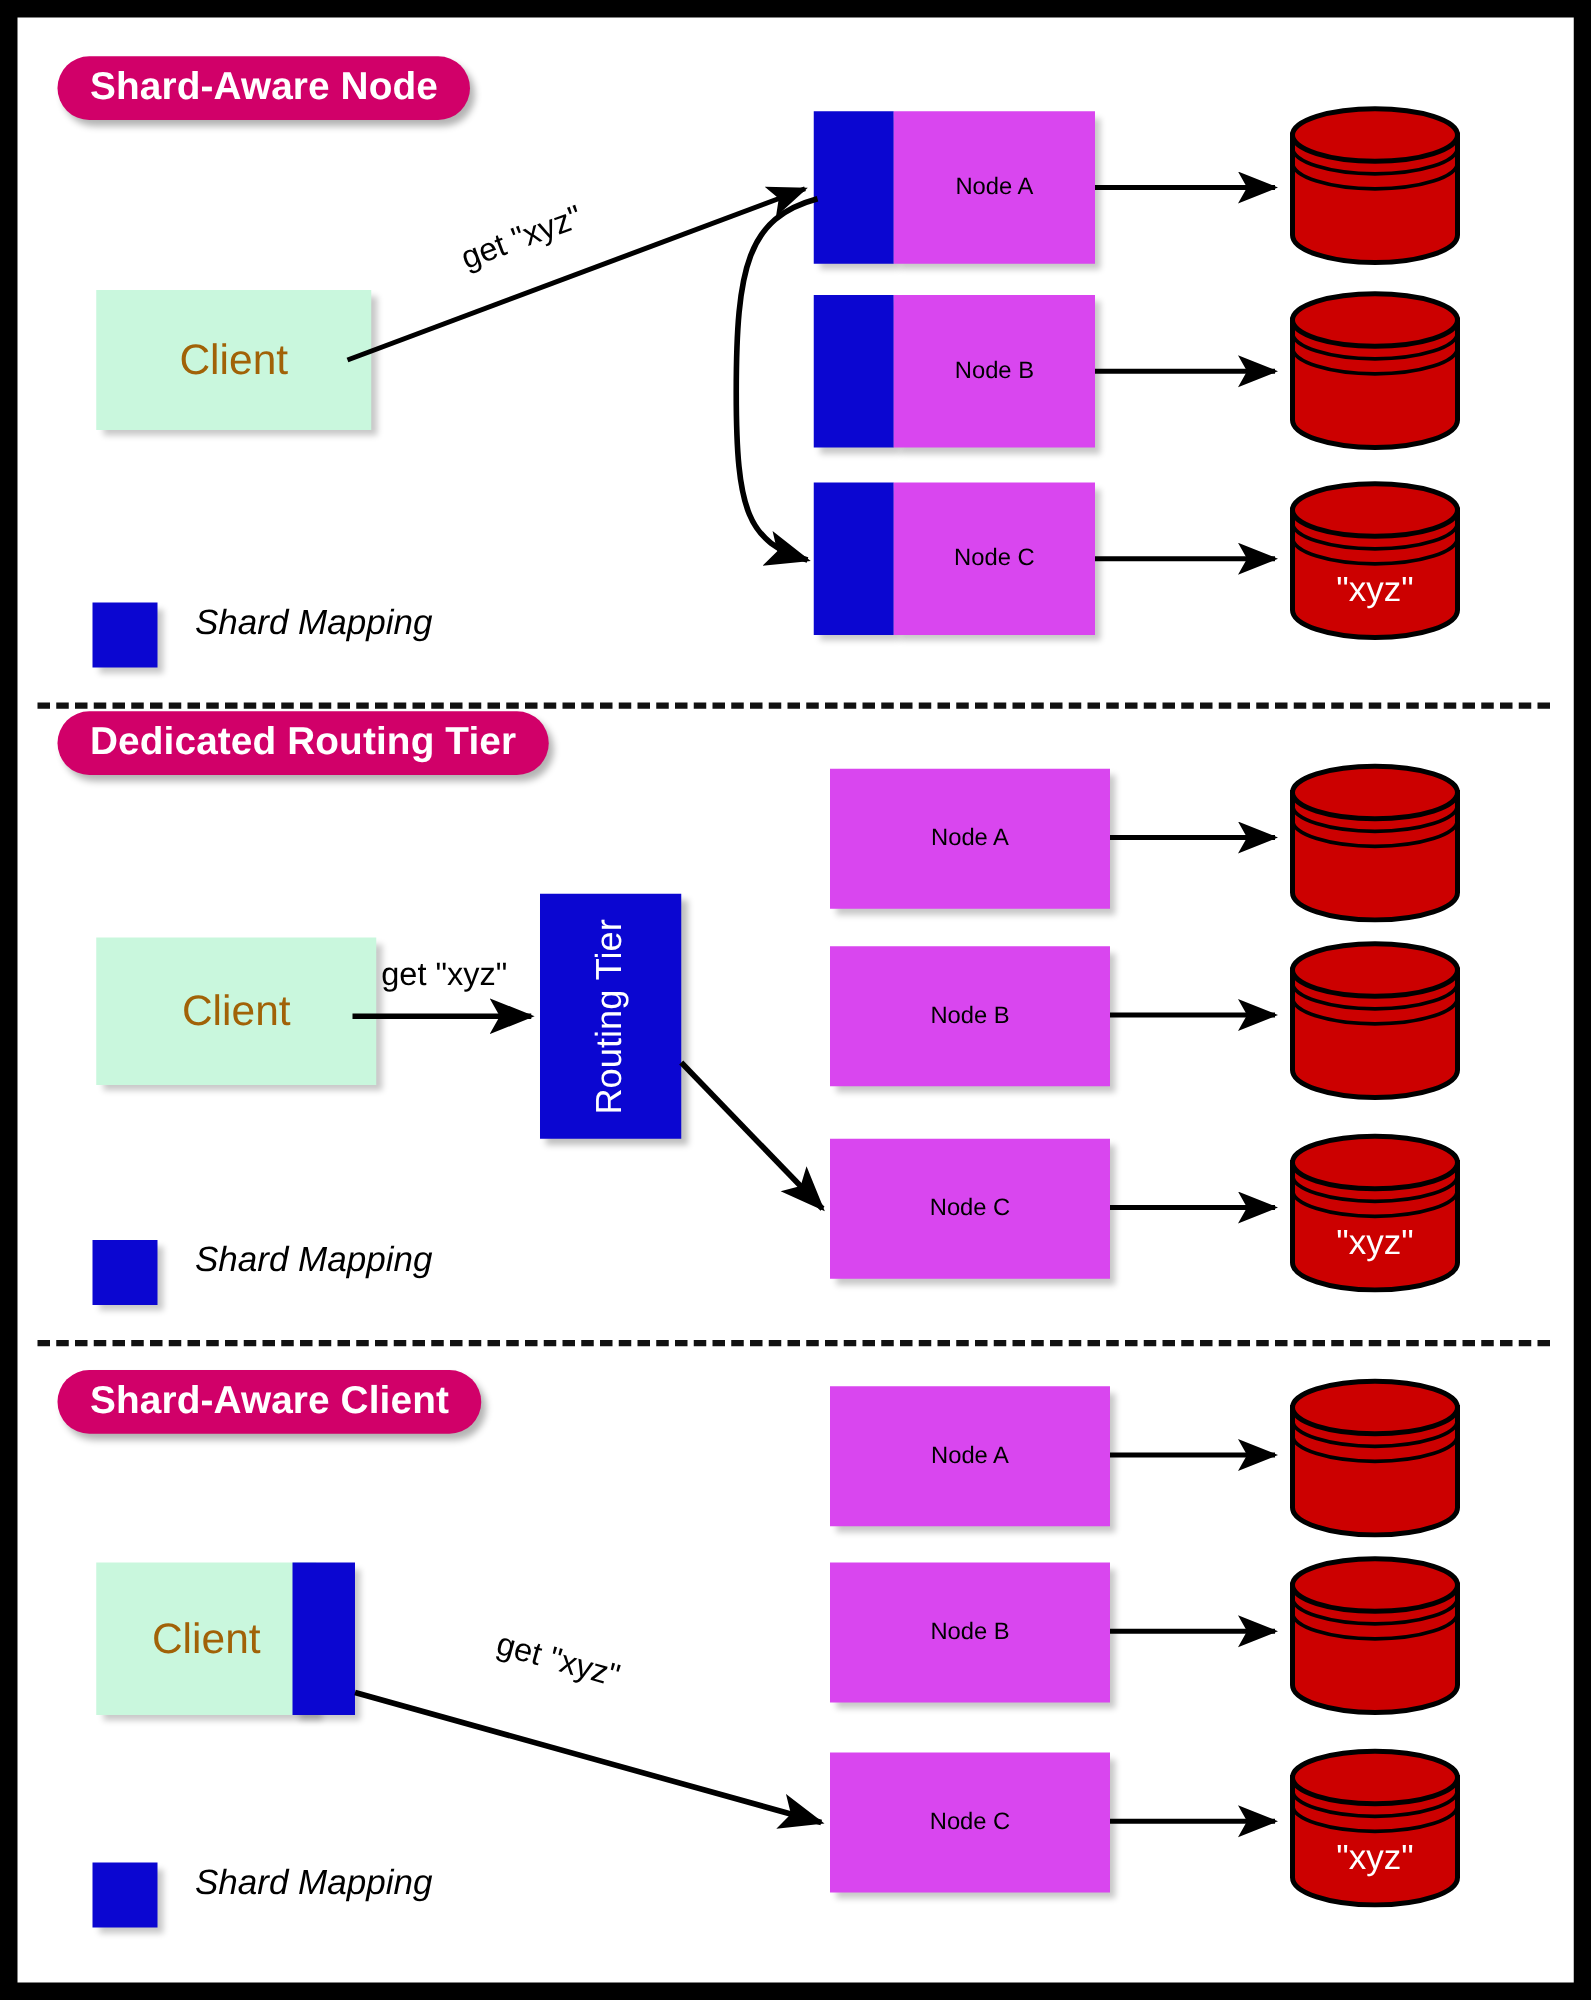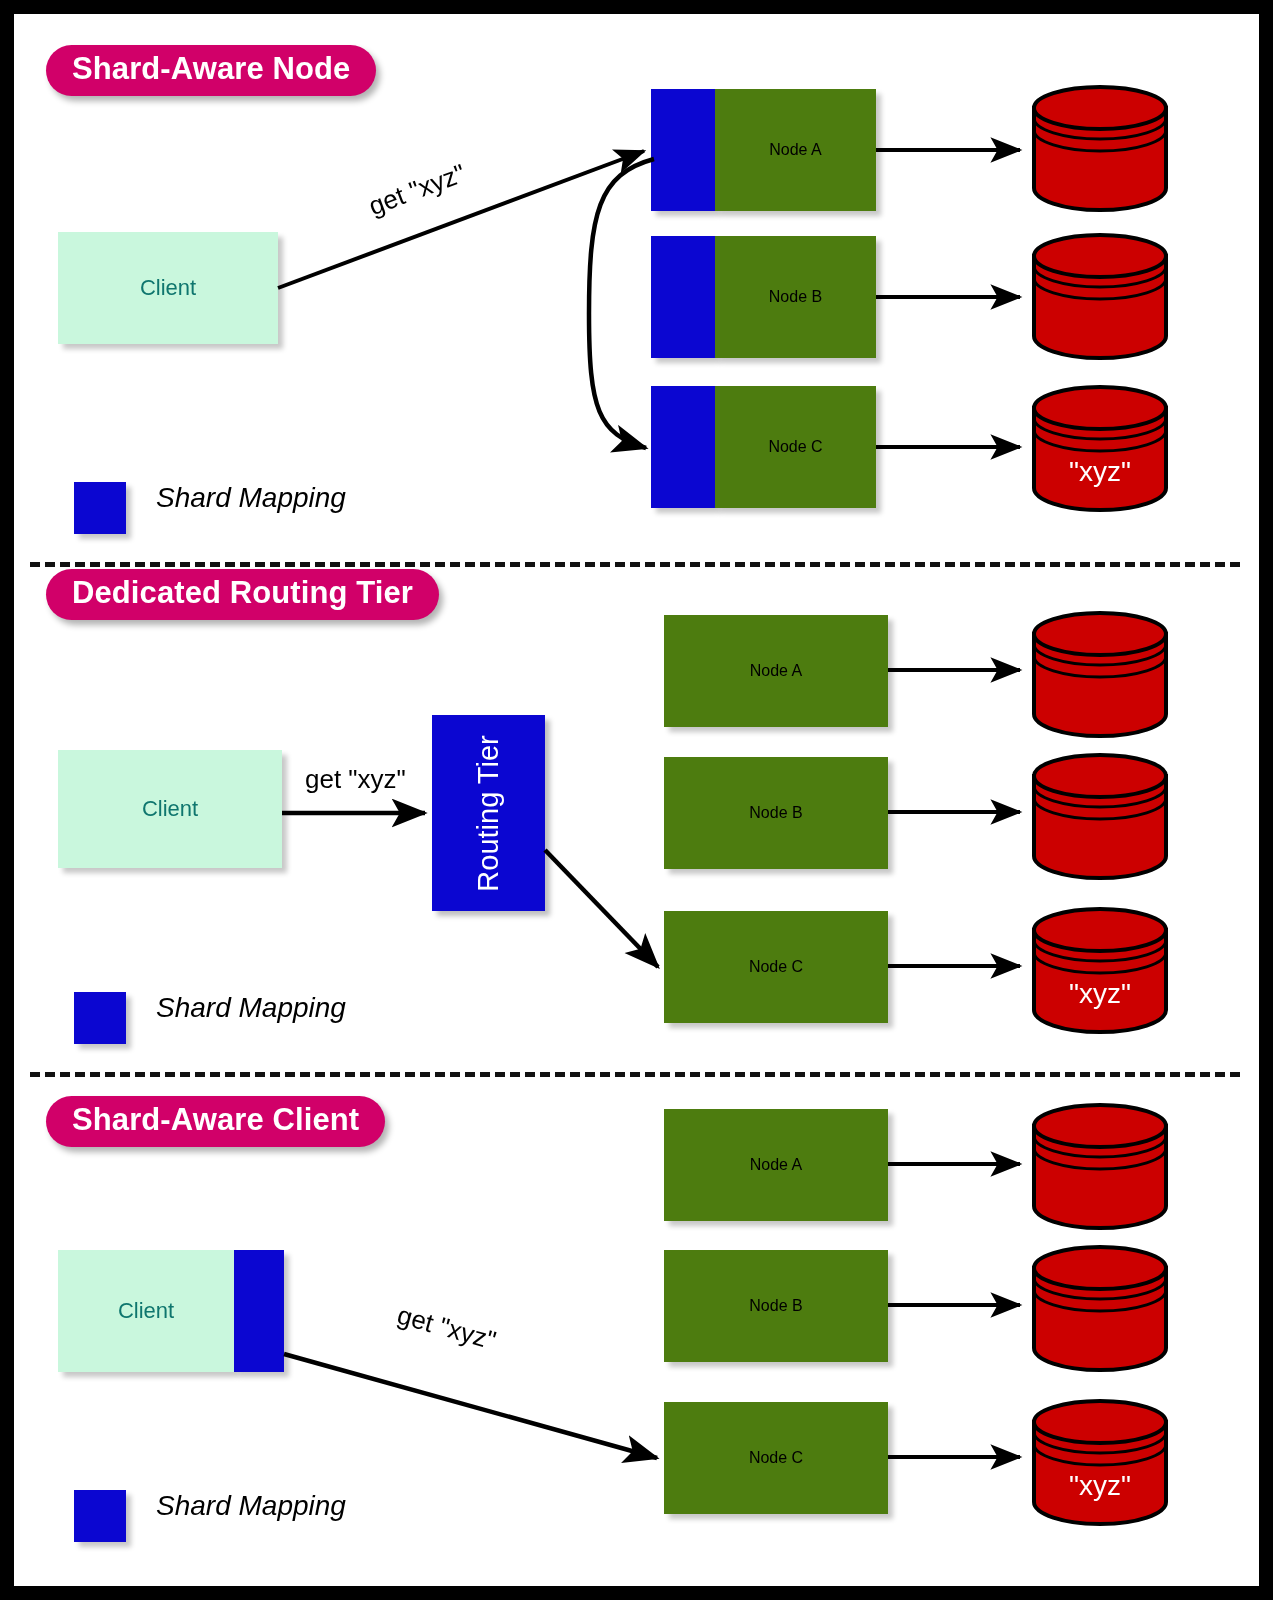--- a/index.html
+++ b/index.html
@@ -49,38 +49,39 @@
     letter-spacing: 0.1px;
   }
   
   .clientbox {
     position: absolute;
     background: #c9f7dd;
     box-shadow: 5px 5px 5px rgba(0,0,0,0.22);
     display: flex;
     align-items: center;
     justify-content: center;
-    font-size: 22px;
-    color: #0f766e;
+    font-size: 34px;
+    color: #a16207;
+    margin-left: 19px;
   }
   .clientwrap { position: absolute; }
   .client-shard {
     position: absolute;
     background: #0b06d1;
     box-shadow: 5px 5px 5px rgba(0,0,0,0.22);
   }
   
   .nodebox {
     position: absolute;
-    background: #4d7c0f;
+    background: #d946ef;
     box-shadow: 5px 5px 5px rgba(0,0,0,0.22);
     display: flex;
     align-items: center;
     justify-content: center;
-    font-size: 16px;
+    font-size: 19px;
     color: #000000;
   }
   .node-shard {
     position: absolute;
     background: #0b06d1;
     box-shadow: 5px 5px 5px rgba(0,0,0,0.22);
   }
   
   .routingbox {
     position: absolute;

